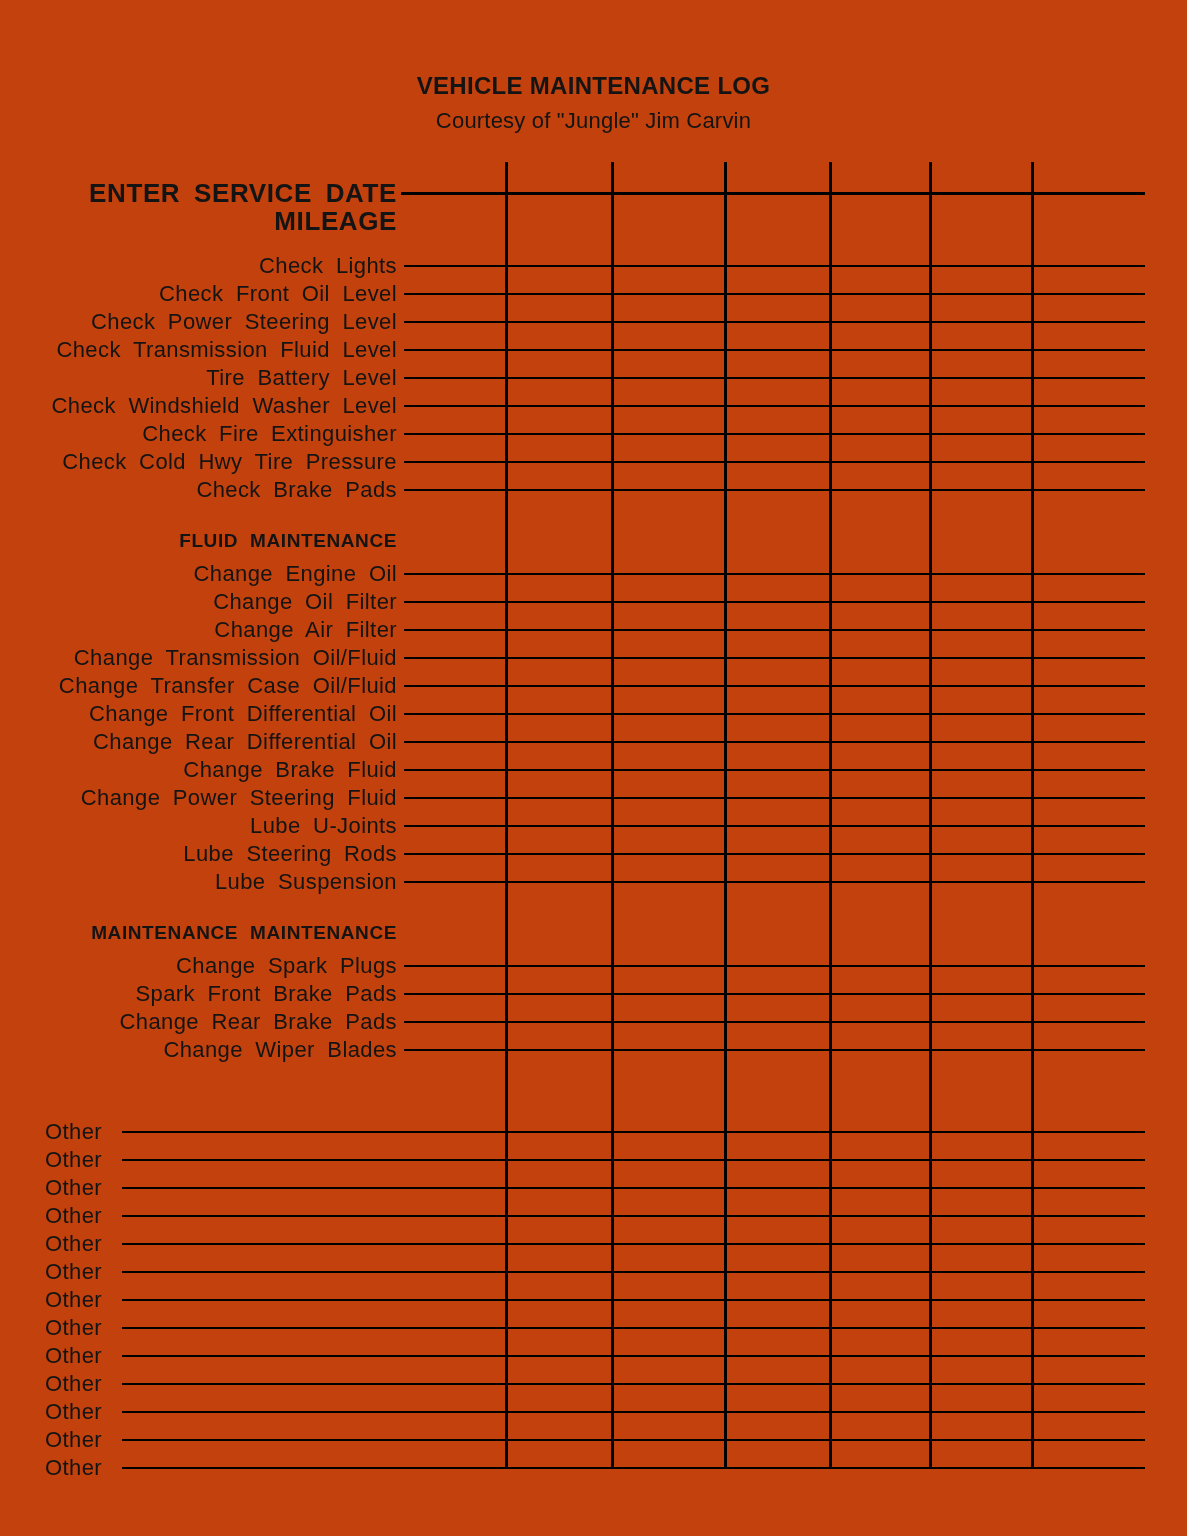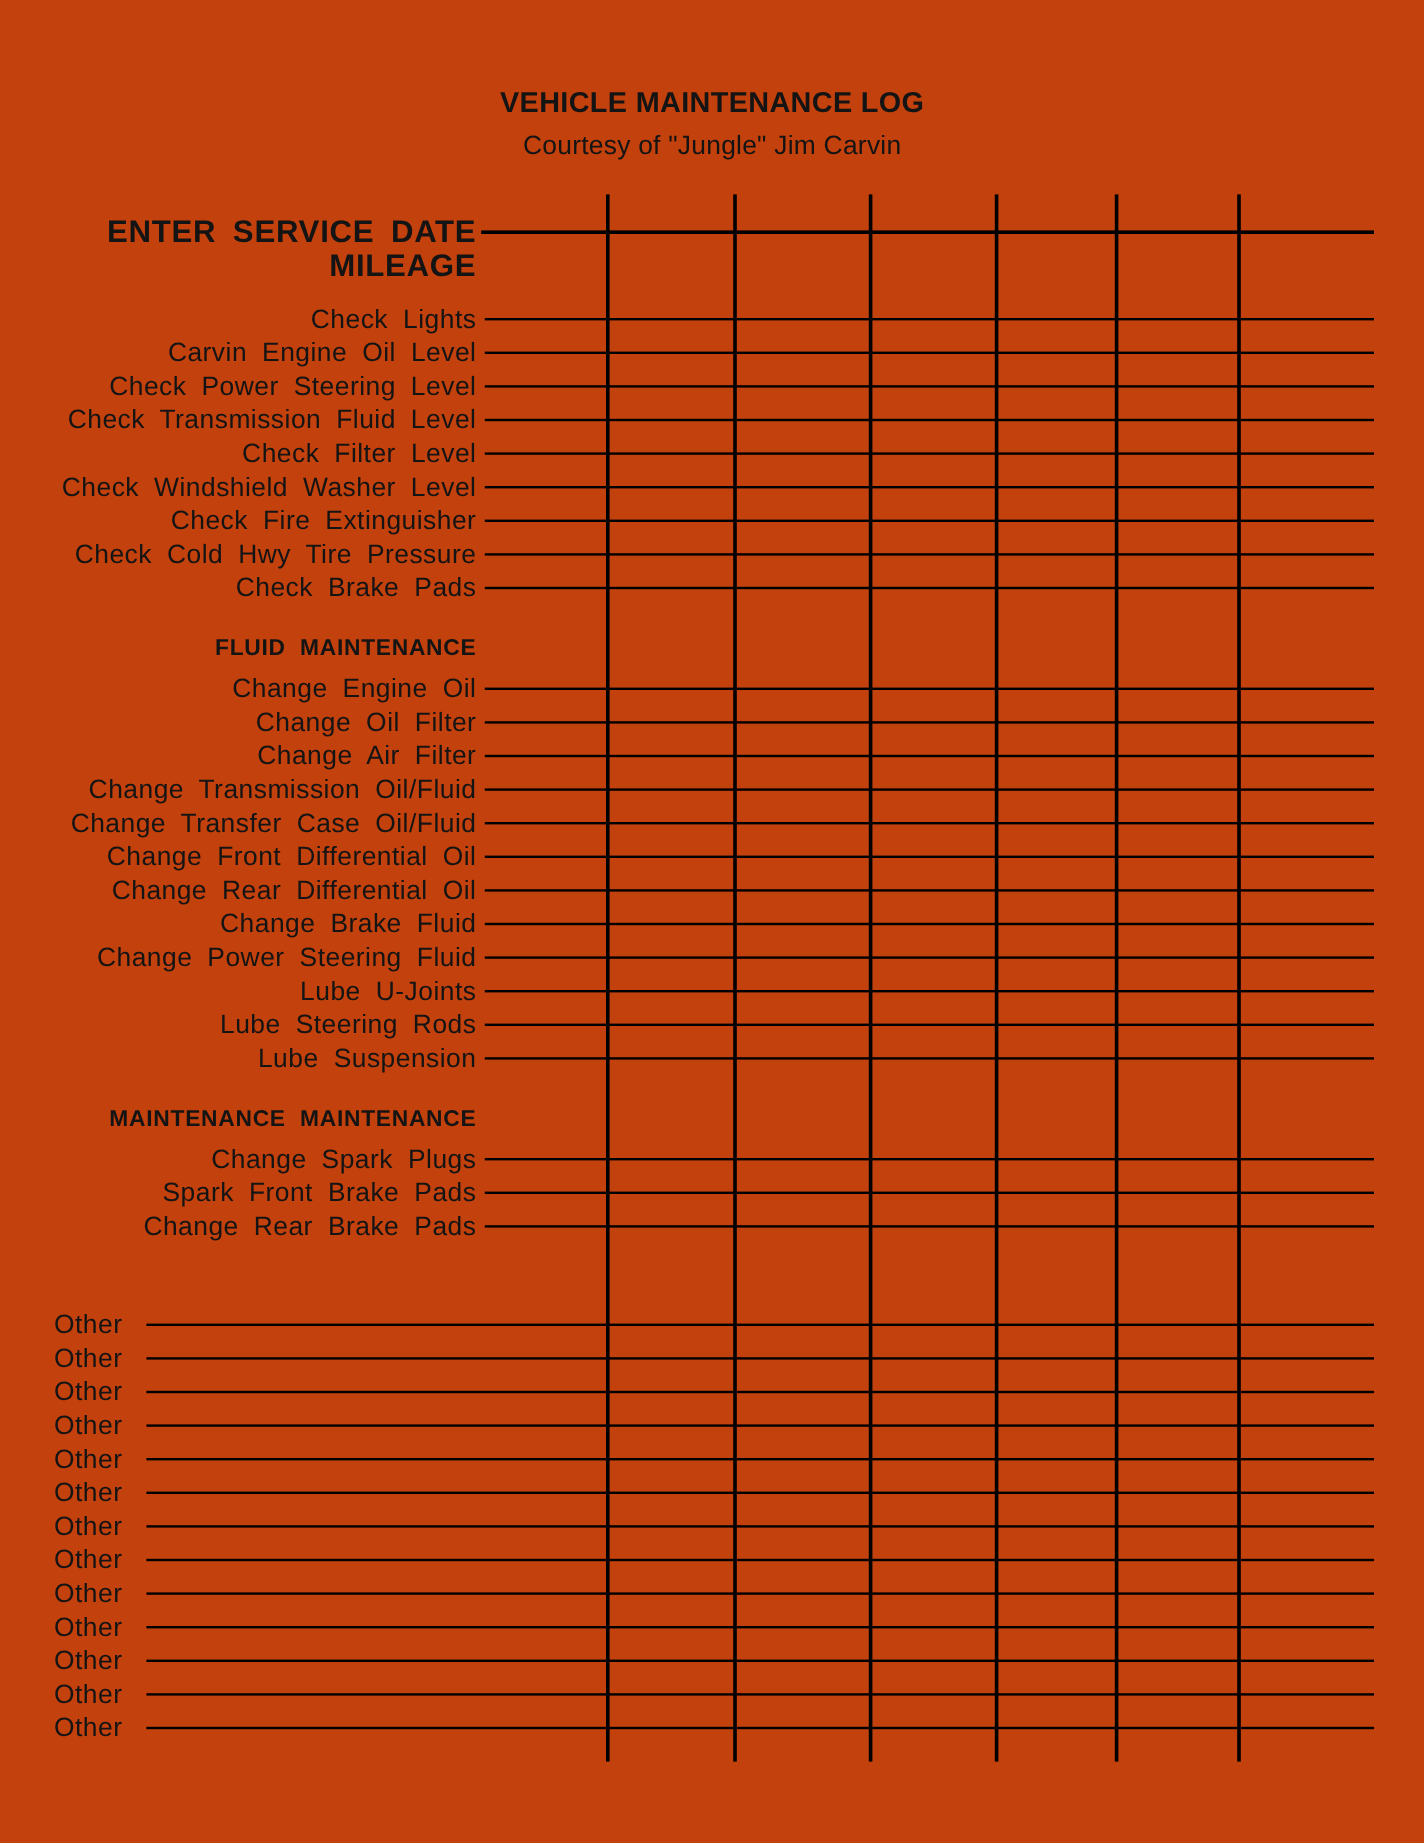--- a/index.html
+++ b/index.html
@@ -89,33 +89,33 @@
     </div>
 
     <div>
 
     <div class="sec-items first">
           <div class="row item-row">
             <span class="label">Check Lights</span>
             <span class="line"></span>
           </div>
           <div class="row item-row">
-            <span class="label">Carvin Engine Oil Level</span>
+            <span class="label">Check Front Oil Level</span>
             <span class="line"></span>
           </div>
           <div class="row item-row">
             <span class="label">Check Power Steering Level</span>
             <span class="line"></span>
           </div>
           <div class="row item-row">
             <span class="label">Check Transmission Fluid Level</span>
             <span class="line"></span>
           </div>
           <div class="row item-row">
-            <span class="label">Check Filter Level</span>
+            <span class="label">Tire Battery Level</span>
             <span class="line"></span>
           </div>
           <div class="row item-row">
             <span class="label">Check Windshield Washer Level</span>
             <span class="line"></span>
           </div>
           <div class="row item-row">
             <span class="label">Check Fire Extinguisher</span>
             <span class="line"></span>
           </div>
@@ -190,20 +190,24 @@
             <span class="line"></span>
           </div>
           <div class="row item-row">
             <span class="label">Spark Front Brake Pads</span>
             <span class="line"></span>
           </div>
           <div class="row item-row">
             <span class="label">Change Rear Brake Pads</span>
             <span class="line"></span>
           </div>
+          <div class="row item-row">
+            <span class="label">Change Wiper Blades</span>
+            <span class="line"></span>
+          </div>
         </div>
       </div>
 
     <div class="other-wrap">
 
     <div class="row other-row">
           <span class="other-label">Other</span>
           <span class="line"></span>
         </div>
         <div class="row other-row">

